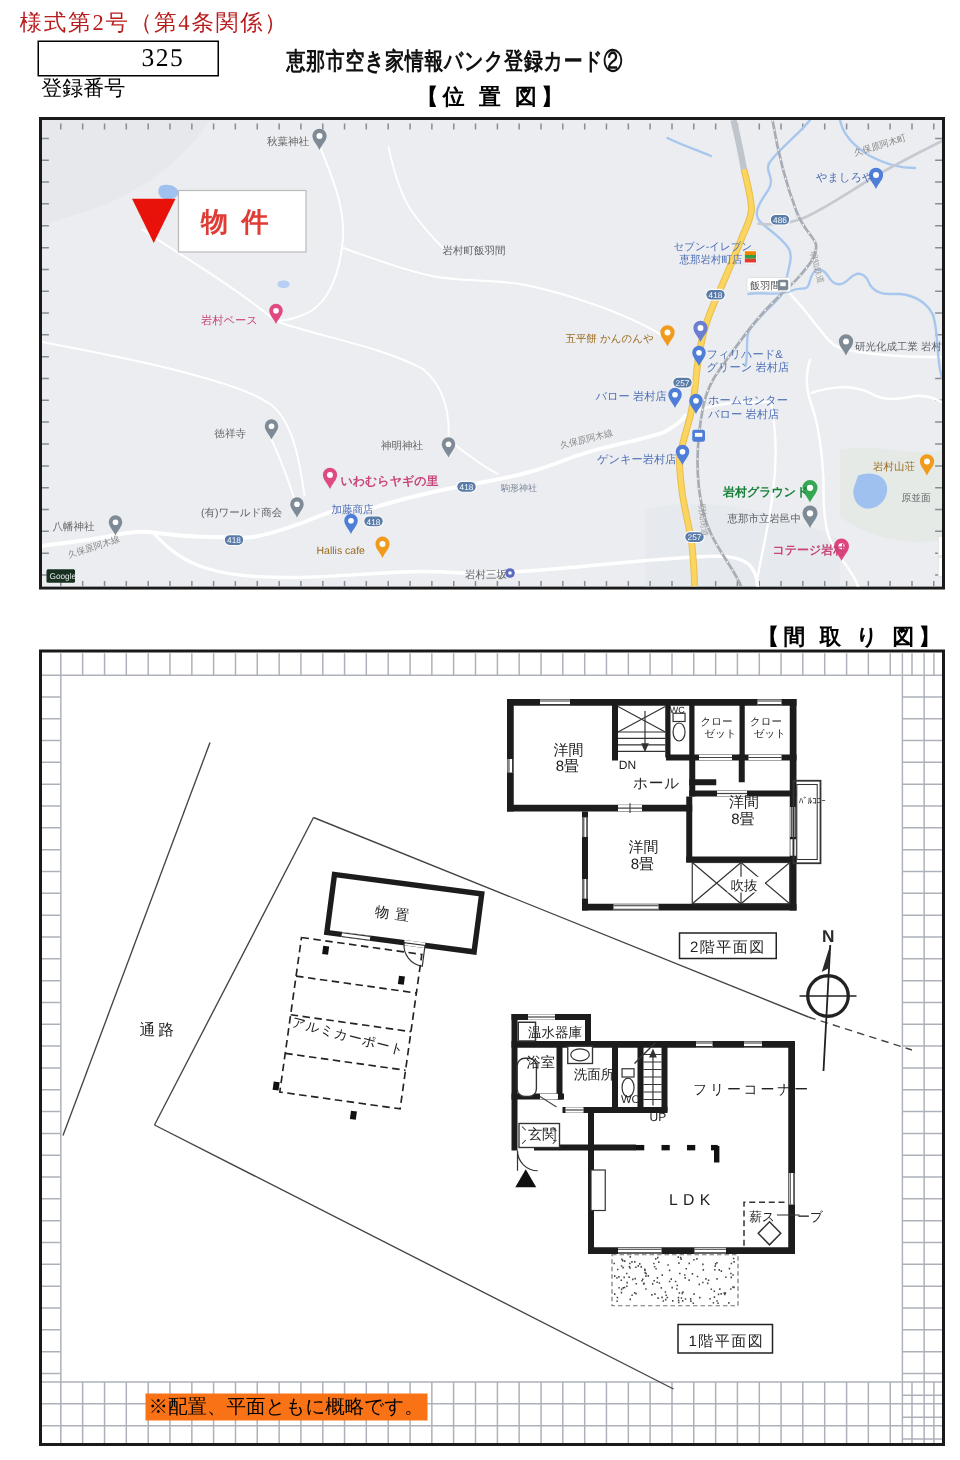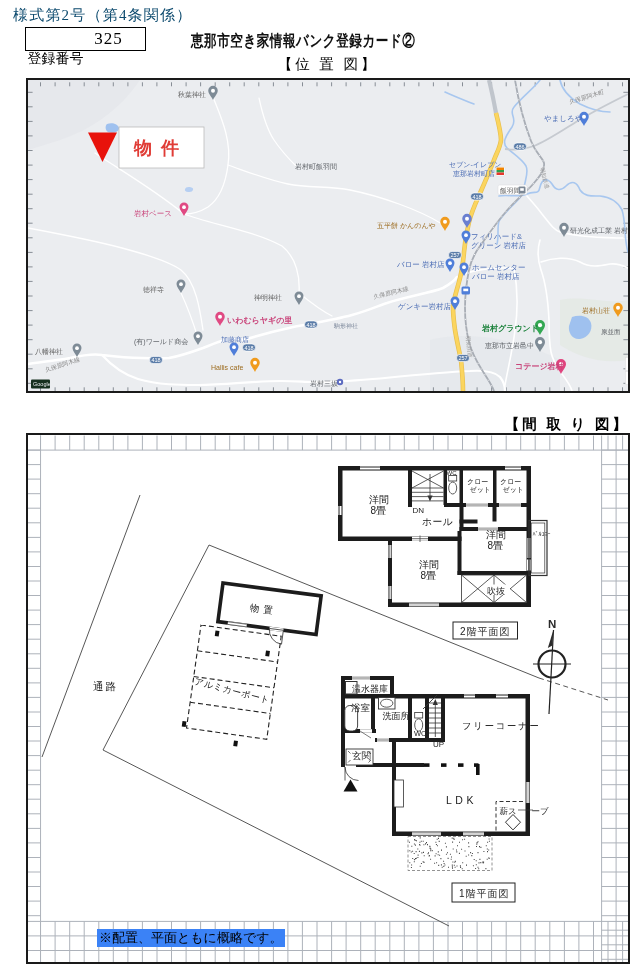--- a/index.html
+++ b/index.html
@@ -3,30 +3,30 @@
 <meta charset="utf-8">
 <style>
   html,body{margin:0;padding:0;}
   body{width:640px;height:973px;background:#fff;font-family:"Liberation Sans",sans-serif;position:relative;overflow:hidden;}
   .serif{font-family:"Liberation Serif",serif;}
   .abs{position:absolute;}
 </style>
 </head>
 <body>
 
-<div class="abs serif" style="left:13px;top:6px;font-size:15px;color:#0c4a6e;letter-spacing:1.2px;">様式第2号（第4条関係）</div>
+<div class="abs serif" style="left:13px;top:6px;font-size:15px;color:#b91c1c;letter-spacing:1.2px;">様式第2号（第4条関係）</div>
 
 <div class="abs serif" style="left:25px;top:27px;width:119px;height:22px;border:1.5px solid #000;display:flex;">
   <div style="width:59px;border-right:1px solid #000;font-size:14px;display:flex;align-items:center;justify-content:center;margin-top:31px;">登録番号</div>
   <div style="flex:1;font-size:17px;letter-spacing:1px;display:flex;align-items:center;justify-content:center;padding-right:14px;">325</div>
 </div>
 
 <div class="abs serif" style="left:191px;top:31px;font-size:12.6px;font-weight:bold;color:#111;white-space:nowrap;transform:scale(1,1.26);transform-origin:top left;letter-spacing:0.5px;">恵那市空き家情報バンク登録カード②</div>
 
-<div class="abs serif" style="left:26px;top:55px;width:604px;text-align:center;font-size:14.5px;font-weight:normal;letter-spacing:3px;">【位 置 図】</div>
+<div class="abs serif" style="left:26px;top:55px;width:604px;text-align:center;font-size:14.5px;font-weight:bold;letter-spacing:3px;">【位 置 図】</div>
 
 <div id="map" class="abs" style="left:26px;top:78px;width:604px;height:315px;box-sizing:border-box;border:2px solid #1a1a1a;background:#ebedf0;">
 <svg width="600" height="311" viewBox="28 80 600 311" style="position:absolute;left:0;top:0;">
 
 <rect x="28" y="80" width="600" height="311" fill="#ebedf0"></rect>
 <g fill="#e2e5e9">
 <path d="M28,80 L140,80 C120,110 90,130 60,140 L28,150 Z" opacity="0.6"></path>
 <path d="M430,340 C470,330 520,340 560,360 L560,391 L430,391 Z" opacity="0.5"></path>
 </g>
 <g fill="#e4e9e4" opacity="0.8">
@@ -581,13 +581,13 @@
       </g>
 
 <rect x="408" y="836.5" width="84" height="34" fill="#fff" stroke="#777" stroke-width="0.8" stroke-dasharray="3,2"></rect>
 <path d="M435.4,842.3h1 M462.1,839.8h1 M452.7,849.0h1 M413.7,853.5h1 M412.1,851.2h1 M414.7,840.4h1 M443.6,863.5h1 M419.1,844.5h1 M460.1,867.4h1 M456.0,850.0h1 M488.6,839.0h1 M479.0,846.6h1 M420.8,841.2h1 M434.1,863.2h1 M423.7,855.8h1 M461.1,849.2h1 M453.6,839.5h1 M413.9,844.0h1 M464.5,851.0h1 M434.6,855.9h1 M445.9,846.9h1 M473.7,859.5h1 M428.9,855.6h1 M451.8,865.1h1 M468.4,846.6h1 M488.9,841.2h1 M443.1,861.3h1 M421.4,852.9h1 M412.2,858.5h1 M471.3,855.6h1 M480.4,847.4h1 M465.7,856.2h1 M456.3,851.9h1 M477.5,867.3h1 M447.6,858.4h1 M413.9,859.6h1 M461.7,868.8h1 M476.0,846.5h1 M440.4,858.6h1 M410.8,852.0h1 M422.7,841.2h1 M413.8,861.7h1 M419.5,845.3h1 M440.9,864.9h1 M415.6,851.6h1 M453.8,865.3h1 M475.8,864.7h1 M431.7,850.6h1 M438.2,865.4h1 M487.1,842.3h1 M423.4,844.8h1 M428.0,852.8h1 M457.0,845.8h1 M409.3,850.7h1 M439.1,855.3h1 M486.7,859.3h1 M451.0,857.0h1 M464.1,839.2h1 M482.3,862.1h1 M480.3,862.6h1 M441.0,850.1h1 M417.4,857.5h1 M414.1,839.6h1 M426.0,842.6h1 M436.7,839.2h1 M409.0,842.3h1 M417.3,849.0h1 M411.1,865.0h1 M459.0,842.2h1 M429.6,848.4h1 M438.7,841.4h1 M478.2,868.8h1 M447.0,852.7h1 M416.0,840.7h1 M436.9,845.8h1 M476.6,842.6h1 M410.9,867.5h1 M452.1,842.1h1 M453.3,838.4h1 M452.0,868.3h1 M479.4,859.4h1 M430.3,849.1h1 M422.6,861.8h1 M452.4,862.0h1 M435.9,844.5h1 M475.1,868.5h1 M478.5,862.9h1 M475.7,860.8h1 M427.5,853.8h1 M438.0,838.4h1 M411.3,846.3h1 M430.1,859.3h1 M487.0,851.6h1 M485.4,868.6h1 M486.8,849.0h1 M427.0,844.6h1 M425.0,843.9h1 M459.9,865.9h1 M477.5,852.6h1 M462.2,862.7h1 M415.9,858.3h1 M483.1,862.1h1 M470.1,852.6h1 M423.5,862.4h1 M436.1,862.7h1 M488.2,850.0h1 M441.7,867.3h1 M468.1,842.9h1 M419.4,842.3h1 M482.7,862.9h1 M420.9,863.5h1 M488.9,858.2h1 M437.6,854.8h1 M419.7,837.9h1 M488.1,858.0h1 M451.9,866.9h1 M444.4,865.0h1 M476.3,844.1h1 M429.5,846.7h1 M428.6,856.0h1 M430.1,850.7h1 M419.7,866.2h1 M437.8,851.9h1 M456.5,866.0h1 M443.3,866.4h1 M449.9,854.3h1 M451.7,838.1h1 M444.9,843.3h1 M409.3,862.7h1 M423.0,852.4h1 M468.1,855.0h1 M435.6,853.8h1 M454.3,862.2h1 M417.6,855.1h1 M429.3,846.2h1 M471.9,853.5h1 M454.8,861.4h1 M483.4,851.5h1 M458.9,853.4h1 M450.7,859.3h1 M445.9,854.3h1 M448.0,867.2h1 M466.0,865.1h1 M485.8,845.7h1 M454.6,867.2h1 M477.5,841.8h1 M418.9,851.4h1 M414.9,845.1h1 M415.0,858.6h1 M472.9,865.8h1" stroke="#444" stroke-width="1.1" fill="none"></path>
 
 <rect x="452" y="883" width="63" height="19" fill="#fff" stroke="#222" stroke-width="1"></rect>
 <text x="459" y="897" font-size="10" letter-spacing="1" fill="#222">1階平面図</text>
 </svg>
 </div>
 
-<div class="abs" style="left:97px;top:929px;font-size:13px;background:#3b82f6;padding:0 2px;z-index:5;text-align:right;">※配置、平面ともに概略です。</div>
+<div class="abs" style="left:97px;top:929px;font-size:13px;background:#f97316;padding:0 2px;z-index:5;text-align:right;">※配置、平面ともに概略です。</div>
 
 </body></html>

